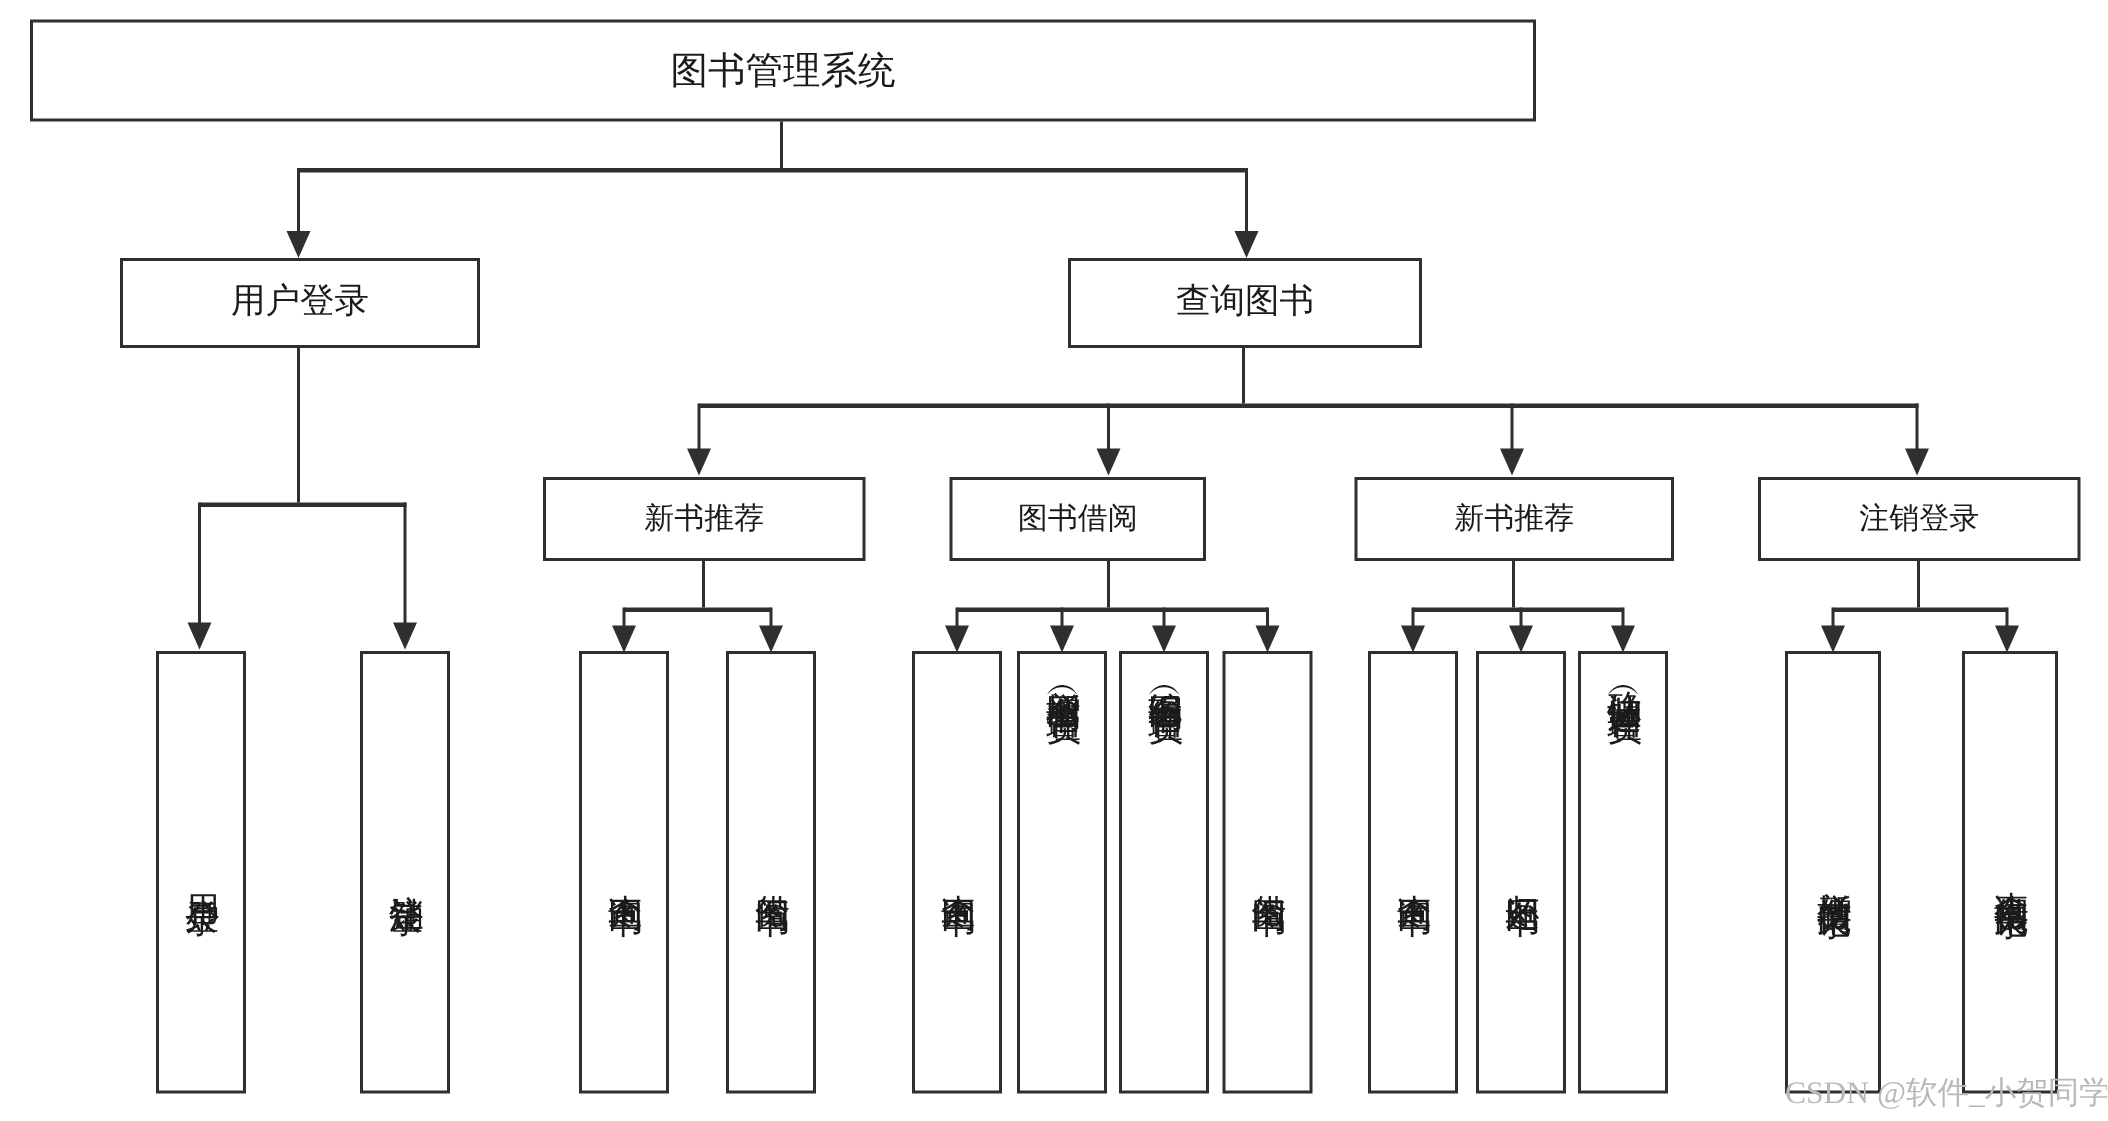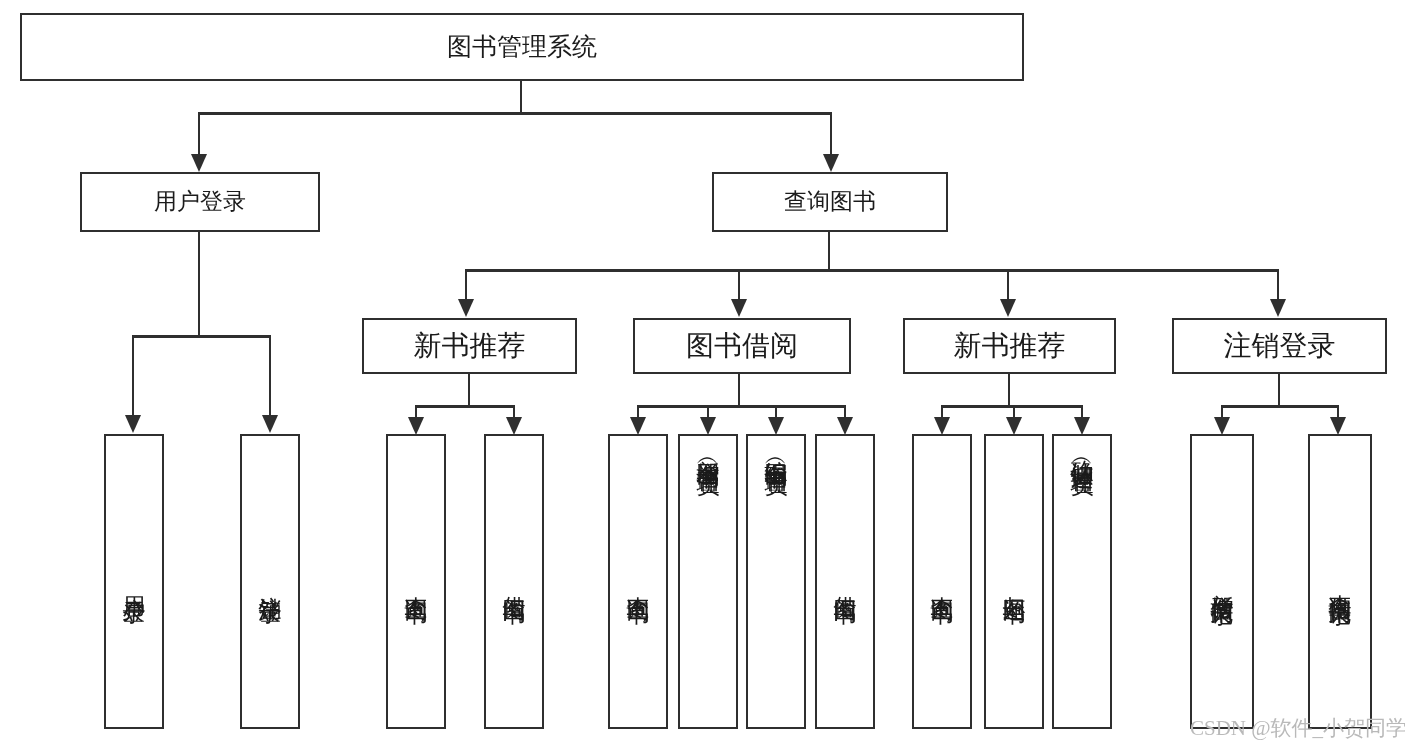--- a/index.html
+++ b/index.html
@@ -25,21 +25,21 @@
     background: #ffffff;
     display: flex;
     align-items: center;
     justify-content: center;
     color: #1b1b1b;
     line-height: 1.18;
     text-align: center;
   }
   .node.root      { font-size: 25px; }
   .node.level2    { font-size: 23px; }
-  .node.level3    { font-size: 28px; }
+  .node.level3    { font-size: 20px; }
 
   
   .node.leaf {
     writing-mode: vertical-rl;
     text-orientation: upright;
     font-size: 23px;
     letter-spacing: 2px;
     padding: 6px 0;
     justify-content: center;
     align-items: center;
@@ -141,21 +141,21 @@
       </div>
       <div class="node level2" style="left: 80px; top: 172px; width: 240px; height: 60px;">
         <span>用户登录</span>
       </div>
       <div class="node level2" style="left: 712px; top: 172px; width: 236px; height: 60px;">
         <span>查询图书</span>
       </div>
       <div class="node level3" style="left: 362px; top: 318px; width: 215px; height: 56px;">
         <span>新书推荐</span>
       </div>
-      <div class="node level3" style="left: 633px; top: 318px; width: 218px; height: 56px;">
+      <div class="node level3" style="left: 633px; top: 318px; width: 171px; height: 56px;">
         <span>图书借阅</span>
       </div>
       <div class="node level3" style="left: 903px; top: 318px; width: 213px; height: 56px;">
         <span>新书推荐</span>
       </div>
       <div class="node level3" style="left: 1172px; top: 318px; width: 215px; height: 56px;">
         <span>注销登录</span>
       </div>
       <div class="node leaf" style="left: 104px; top: 434px; width: 60px; height: 295px;">
         <span>用户登录</span>

